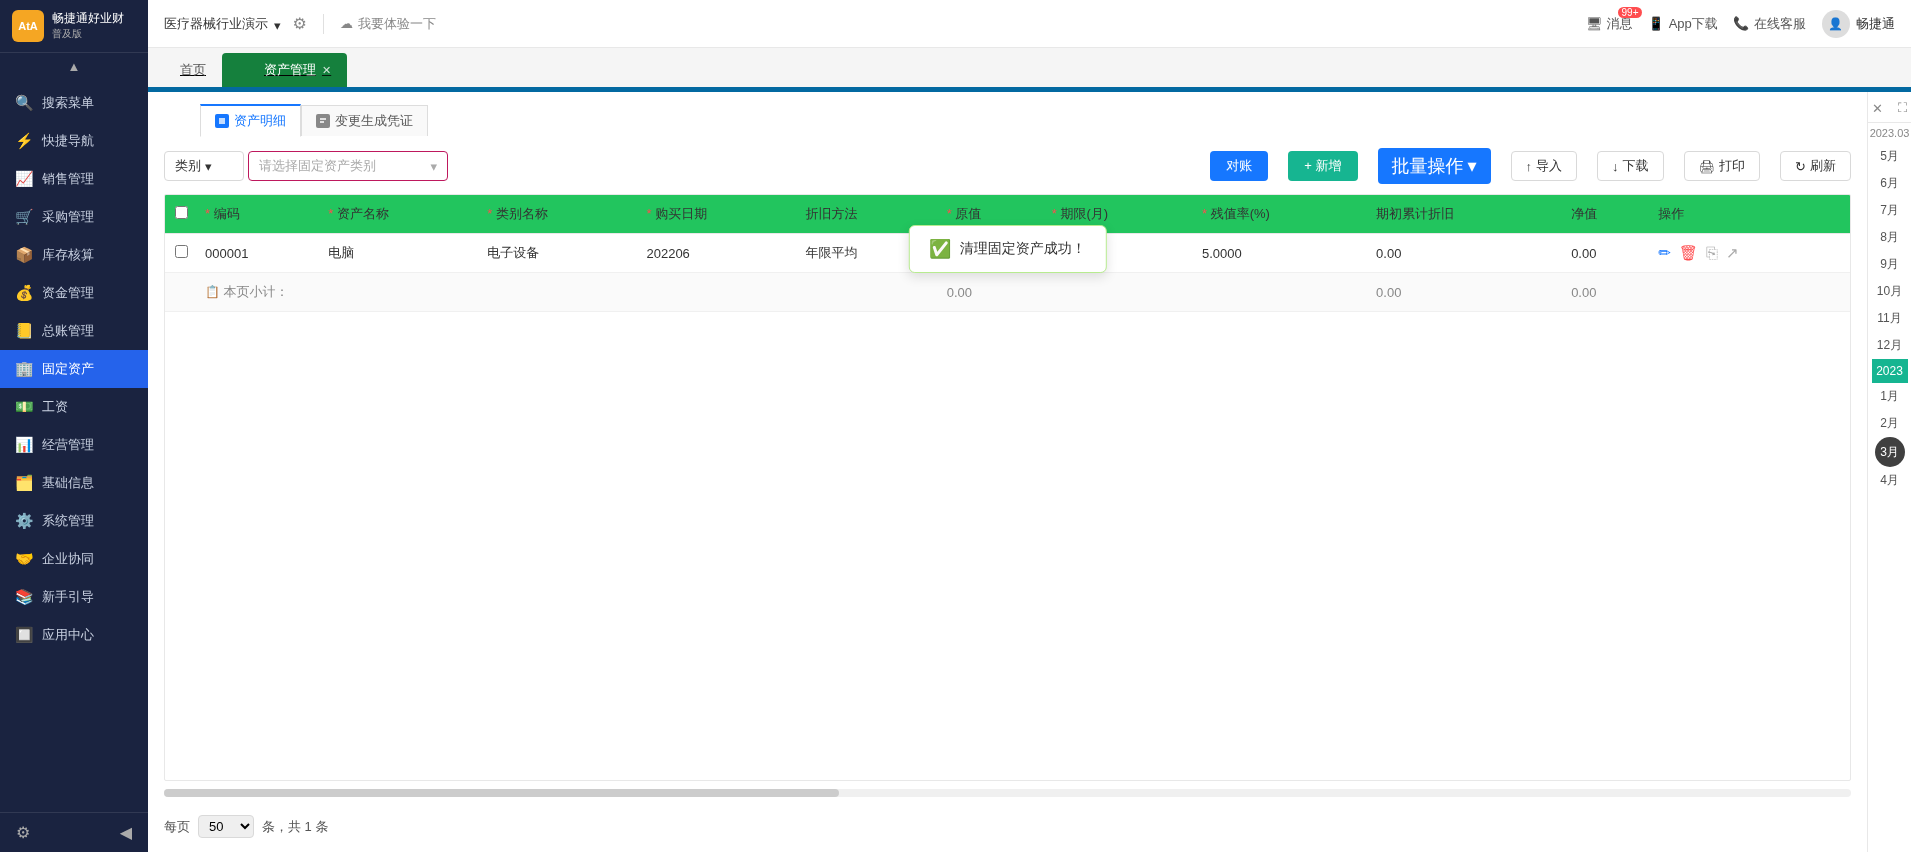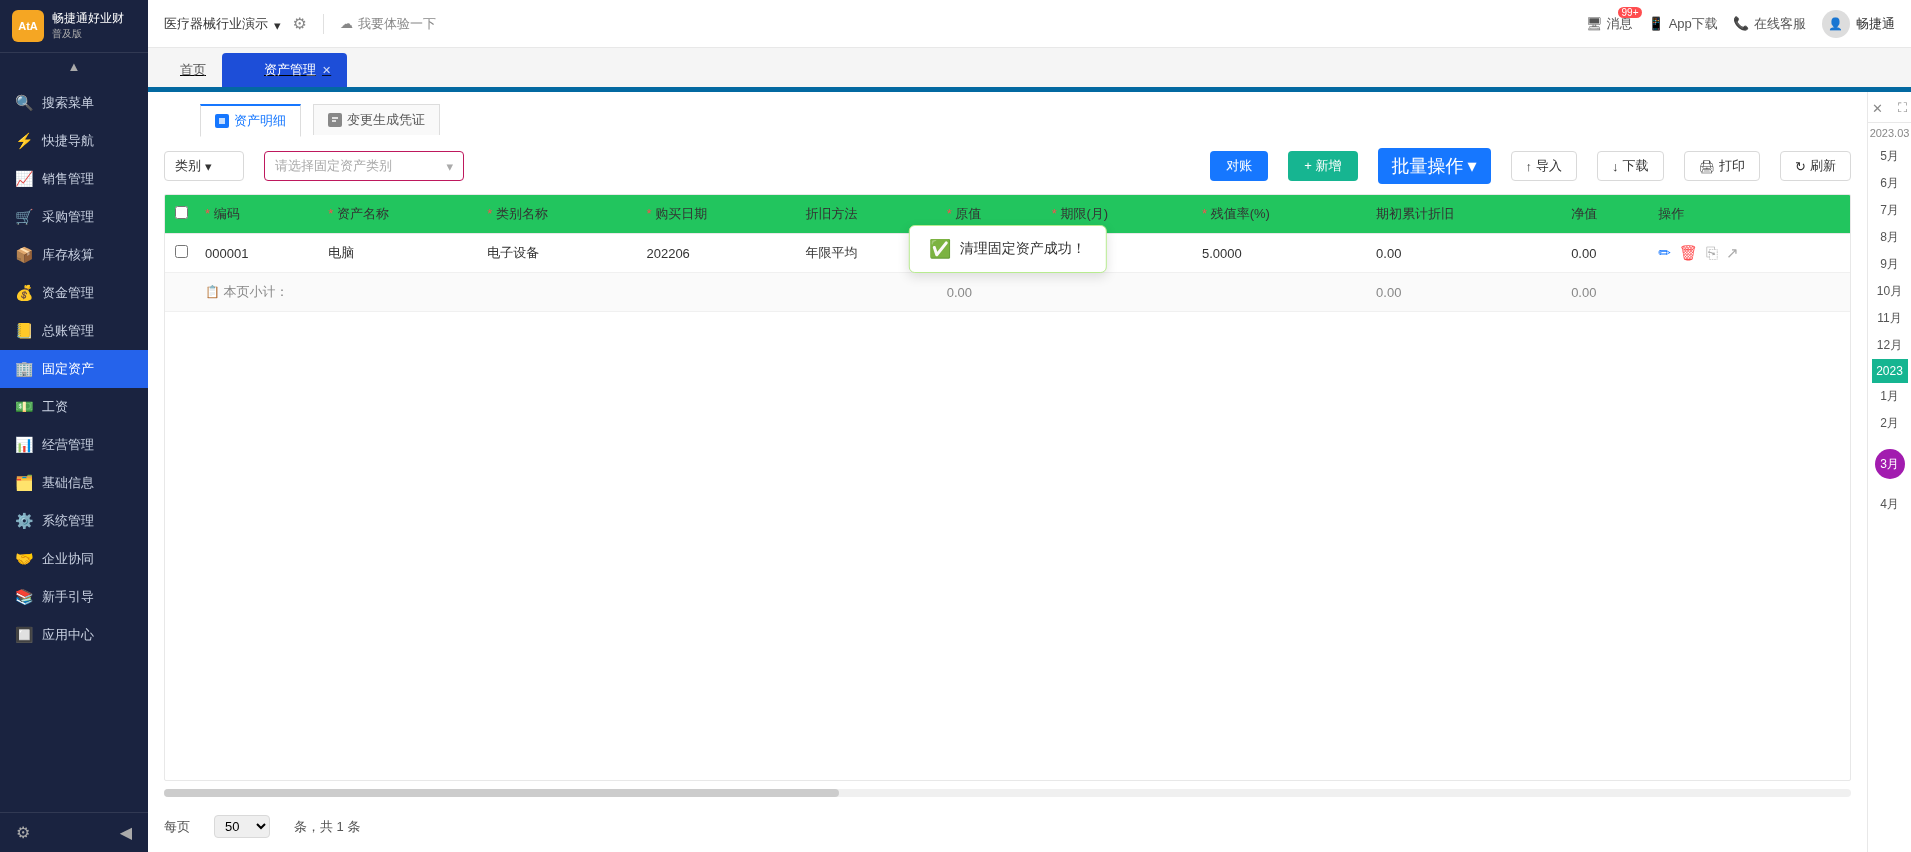--- a/index.html
+++ b/index.html
@@ -116,21 +116,21 @@
       text-decoration: underline;
     }
     .tab {
       padding: 8px 16px;
       font-size: 13px;
       cursor: pointer;
       border-radius: 4px 4px 0 0;
       display: flex; align-items: center; gap: 6px;
     }
     .tab.home { color: #555; }
-    .tab.active { background: #1d4ed8; color: #fff; padding-left: 42px; }
+    .tab.active { background: #15803d; color: #fff; padding-left: 42px; }
     .tab-close { font-size: 11px; cursor: pointer; opacity: 0.8; }
 
     
     .content {
       flex: 1;
       overflow: hidden;
       display: flex;
       position: relative;
     }
 
@@ -140,22 +140,22 @@
       display: flex;
       flex-direction: column;
       background: #fff;
       margin: 0;
       padding: 12px 16px;
     }
 
     
     .subtabs {
       display: flex;
-      align-items: flex-start;
-      gap: 12px;
+      align-items: flex-end;
+      gap: 0;
       margin-bottom: 12px;
       border-bottom: none;
       padding-left: 36px;
     }
     .subtab {
       display: flex; align-items: center; gap: 5px;
       padding: 6px 14px;
       font-size: 13px;
       cursor: pointer;
       color: #555;
@@ -198,21 +198,21 @@
     .btn-batch {
       background: #1677ff; color: #fff; border: none;
       padding: 6px 14px; border-radius: 4px; font-size: 18px; cursor: pointer;
       display: flex; align-items: center; gap: 4px;
     }
 
     
     .filter-row {
       display: flex;
       align-items: flex-start;
-      gap: 20px;
+      gap: 4px;
       margin-bottom: 10px;
     }
     .filter-select {
       display: flex; align-items: center; gap: 4px;
       border: 1px solid #d9d9d9; border-radius: 4px;
       padding: 5px 10px; background: #fff; cursor: pointer;
       font-size: 13px; color: #333; min-width: 80px;
     }
     .filter-input-wrap {
       display: flex; align-items: center;
@@ -265,21 +265,21 @@
       top: 30px;
       left: 50%;
       transform: translateX(-50%);
     }
     .success-icon { color: #52c41a; font-size: 18px; }
 
     
     .pagination {
       display: flex;
       align-items: center;
-      gap: 24px;
+      gap: 8px;
       padding: 10px 0 2px;
       font-size: 13px;
       color: #555;
       flex-shrink: 0;
     }
     .page-select {
       border: 1px solid #d9d9d9; border-radius: 4px;
       padding: 2px 6px; font-size: 13px;
     }
 
@@ -297,21 +297,21 @@
     }
     .month-item {
       width: 36px;
       text-align: center;
       padding: 5px 2px;
       font-size: 12px;
       color: #555;
       cursor: pointer;
       border-radius: 3px;
     }
-    .month-item.active { background: #a21caf; color: #fff; border-radius: 50%; width: 30px; height: 30px; display: flex; align-items: center; justify-content: center; margin: 12px auto; }
+    .month-item.active { background: #404040; color: #fff; border-radius: 50%; width: 30px; height: 30px; display: flex; align-items: center; justify-content: center; margin: 0 auto; }
     .month-item.current-year { background: #16b591; color: #fff; border-radius: 0; }
 
     .scrollbar-h {
       height: 8px; background: #f0f0f0; border-radius: 4px; margin: 4px 0;
     }
     .scrollbar-thumb {
       height: 8px; background: #ccc; border-radius: 4px; width: 40%;
     }
   </style>
 </head>

